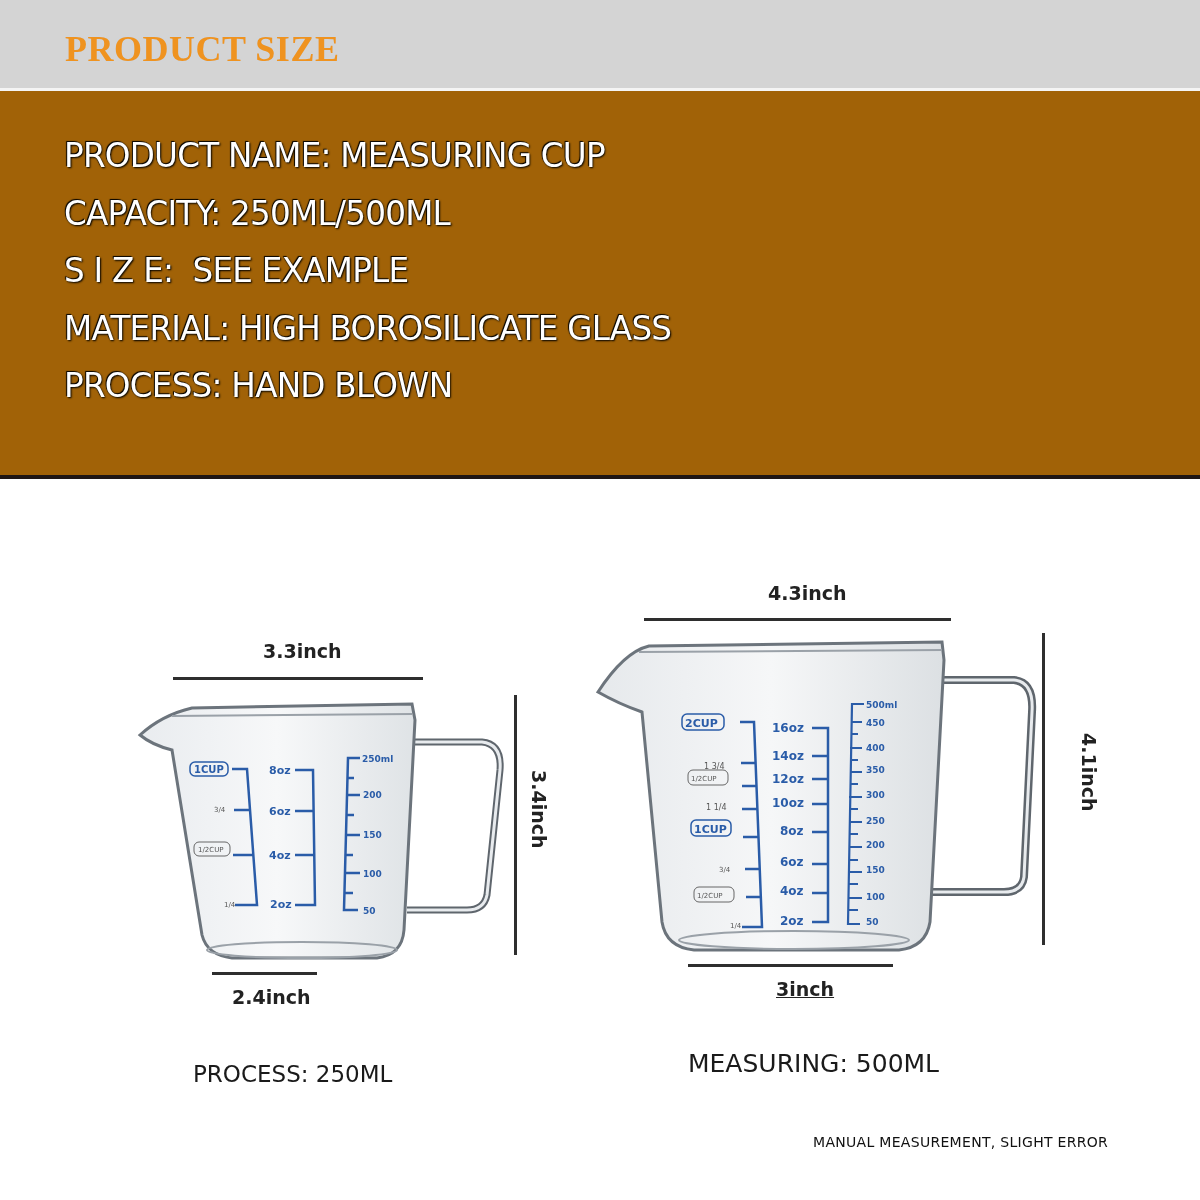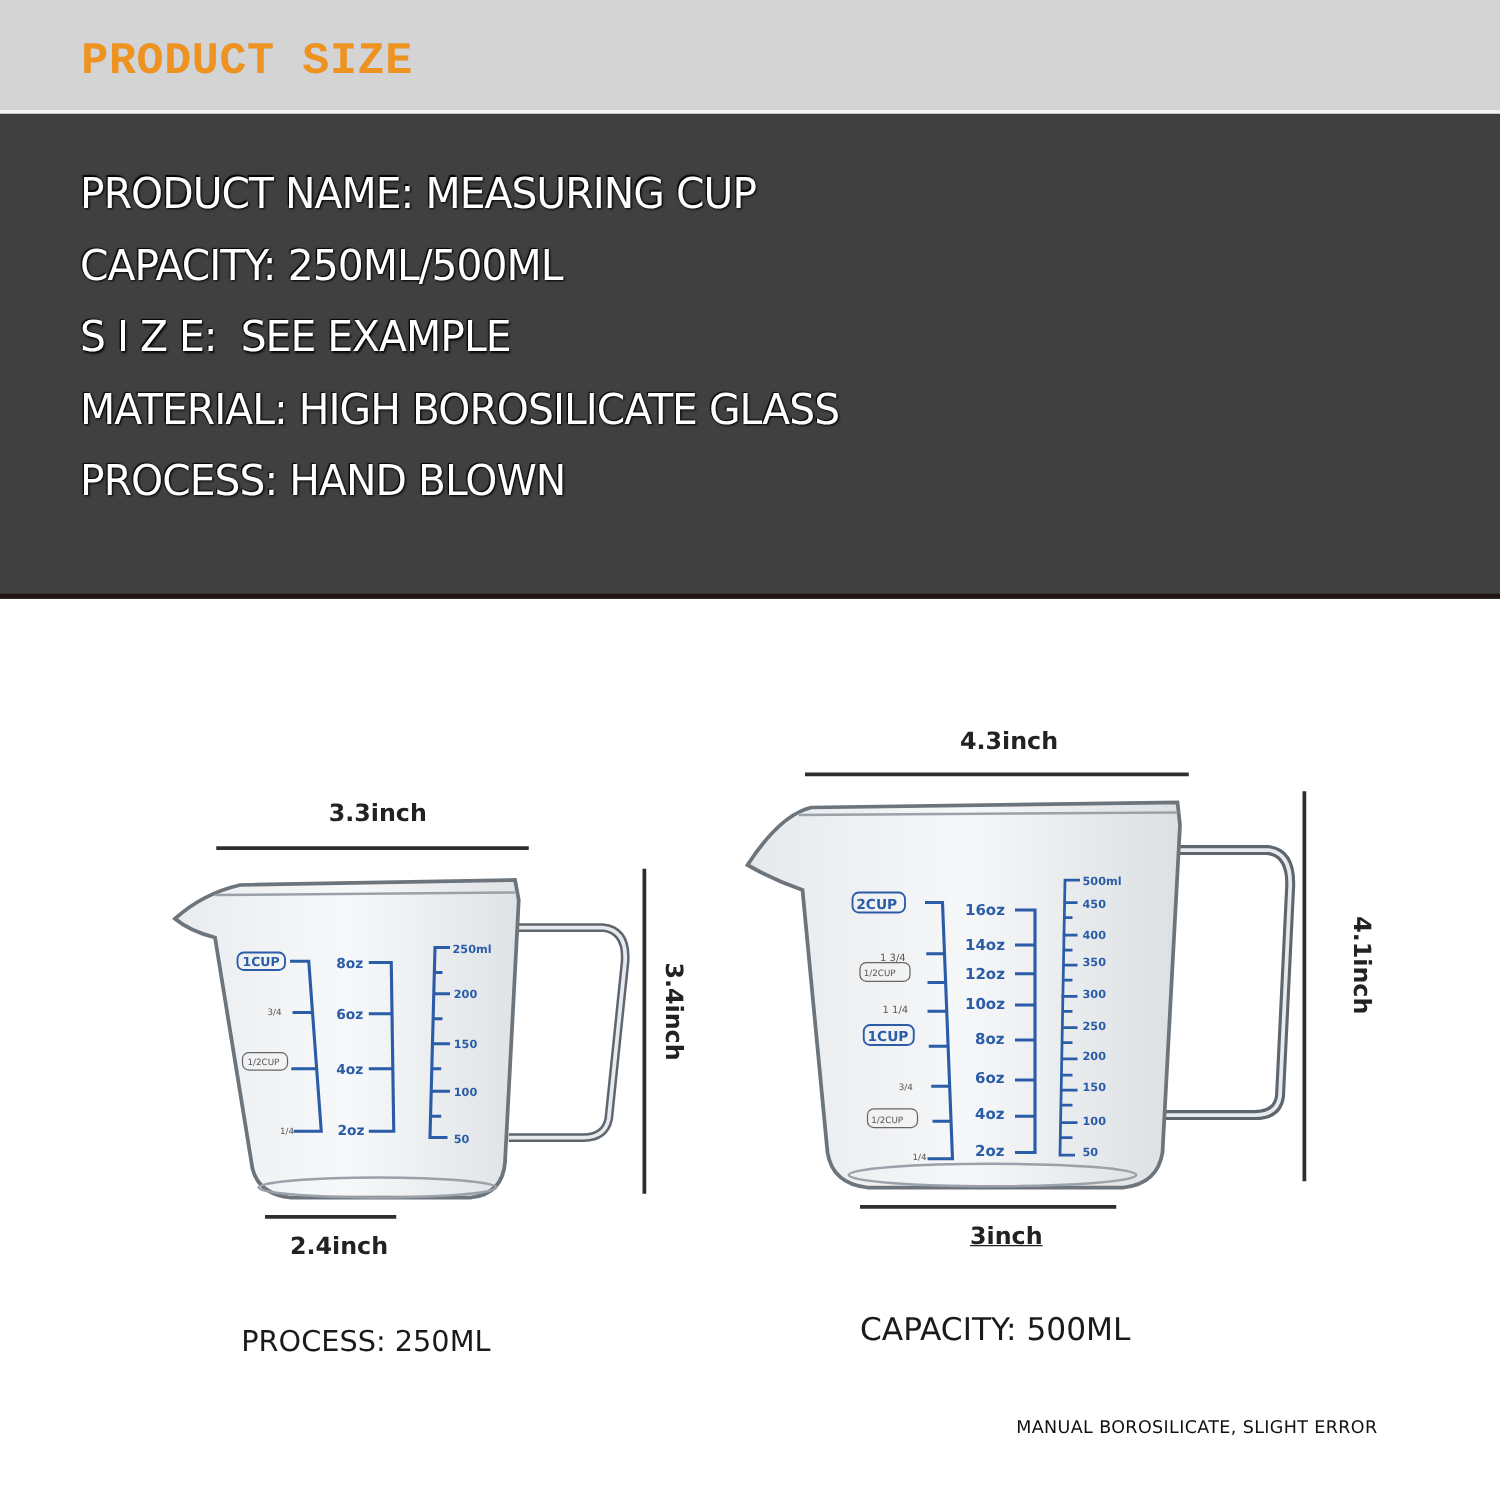--- a/index.html
+++ b/index.html
@@ -1,19 +1,19 @@
 <!DOCTYPE html>
 <html><head>
 <meta charset="utf-8">
 <style>
   html, body { margin:0; padding:0; }
   body { width:1200px; height:1200px; background:#ffffff; position:relative; overflow:hidden; font-family:"DejaVu Sans", sans-serif; }
   .top-band { position:absolute; left:0; top:0; width:1200px; height:88px; background:#d4d4d4; border-bottom:3px solid #f4f4f4; }
-  .top-title { position:absolute; left:65px; top:28px; font-family:Liberation Mono, monospace; font-weight:bold; font-size:36px; color:#ef9320; letter-spacing:0.5px; text-shadow:0 0 3px #c8d6ea; }
-  .spec-panel { position:absolute; left:0; top:91px; width:1200px; height:384px; background:#404040; border-bottom:4px solid #1f1614; }
+  .top-title { position:absolute; left:65px; top:28px; font-family:Liberation Serif, serif; font-weight:bold; font-size:36px; color:#ef9320; letter-spacing:0.5px; text-shadow:0 0 3px #c8d6ea; }
+  .spec-panel { position:absolute; left:0; top:91px; width:1200px; height:384px; background:#a16207; border-bottom:4px solid #1f1614; }
   .spec-line { position:absolute; left:64px; font-family:"DejaVu Sans", sans-serif; font-size:34px; color:#ffffff; letter-spacing:-0.8px; text-shadow:1px 1px 2px #000, -1px -1px 1px #000; white-space:pre; transform:scaleX(0.96); transform-origin:left; }
   .dim-line { position:absolute; background:#2e2e2e; }
   .dim-label { position:absolute; font-family:"DejaVu Sans", sans-serif; font-weight:bold; font-size:19px; color:#222; white-space:nowrap; }
   .dim-label.vert { transform:rotate(90deg); transform-origin:left top; }
   .cap-label { position:absolute; font-family:"DejaVu Sans", sans-serif; font-size:23px; color:#1a1a1a; white-space:nowrap; }
   .note { position:absolute; left:813px; top:1134px; font-family:"DejaVu Sans", sans-serif; font-size:14px; color:#111; letter-spacing:0.3px; }
   .cup { position:absolute; }
   .cup svg { width:100%; height:100%; display:block; }
   .scale-text { font-family:"DejaVu Sans", sans-serif; font-weight:bold; fill:#2a5ca8; }
   .frac-text { font-family:"DejaVu Sans", sans-serif; fill:#555; }
@@ -139,15 +139,15 @@
     <text x="272" y="192" class="scale-text" font-size="9">250</text>
     <text x="272" y="216" class="scale-text" font-size="9">200</text>
     <text x="272" y="241" class="scale-text" font-size="9">150</text>
     <text x="272" y="268" class="scale-text" font-size="9">100</text>
     <text x="272" y="293" class="scale-text" font-size="9">50</text>
   </svg>
 </div>
 
 <div class="dim-line" style="left:688px; top:964px; width:205px; height:3px;"></div>
 <div class="dim-label" style="left:776px; top:978px;text-decoration:underline;">3inch</div>
-<div class="cap-label" style="left:688px; top:1049px; font-size:25px;">CAPACITY: 500ML</div>
+<div class="cap-label" style="left:688px; top:1049px; font-size:25px;">MEASURING: 500ML</div>
 
-<div class="note">MANUAL BOROSILICATE, SLIGHT ERROR</div>
+<div class="note">MANUAL MEASUREMENT, SLIGHT ERROR</div>
 
 </body></html>

